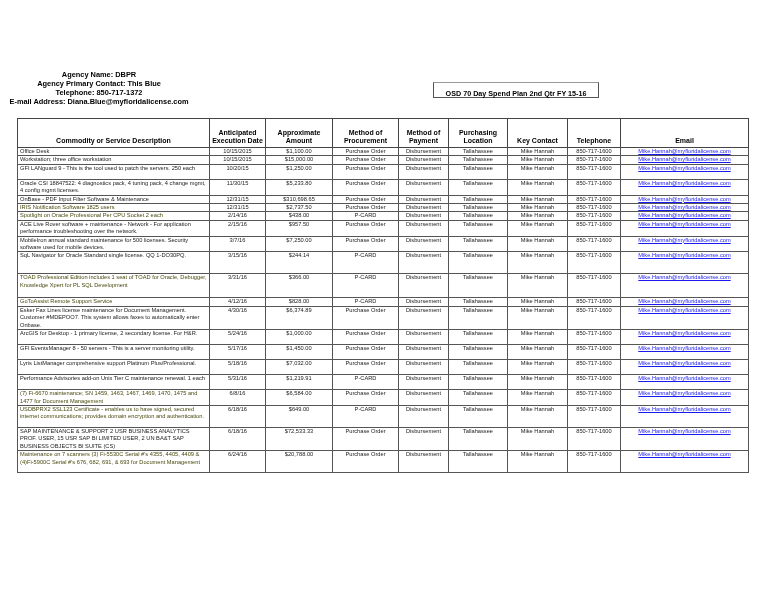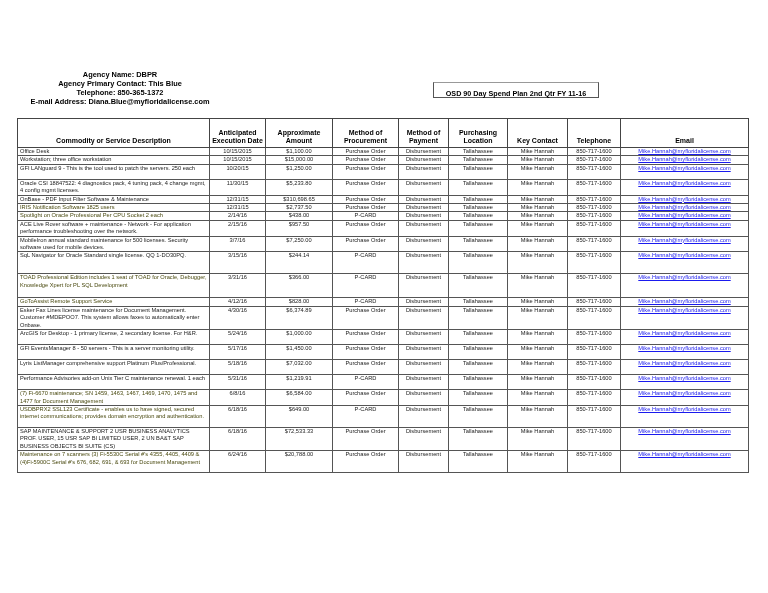--- a/index.html
+++ b/index.html
@@ -1,19 +1,19 @@
 <!DOCTYPE html>
 <html><head>
 <meta charset="utf-8">
 <style>
   html, body { margin:0; padding:0; background:#ffffff; }
   body { width:768px; height:593px; position:relative; overflow:hidden;
          font-family:"Liberation Sans", sans-serif; color:#000; }
   .agency { position:absolute; left:0; top:70px; width:198px; text-align:center;
-            font-weight:bold; font-size:7.4px; line-height:9px;padding-left:21px; }
+            font-weight:bold; font-size:7.4px; line-height:9px; }
   .agency div { white-space:nowrap; }
   .plan-title { position:absolute; left:433px; top:82px; width:166px; height:16px;
                 border:1px solid #555; border-top-color:#999; font-weight:bold; font-size:7.2px;
                 text-align:center; line-height:22px; box-sizing:border-box; }
   table { position:absolute; left:17px; top:118px; border-collapse:collapse; table-layout:fixed;
           font-size:5.7px; line-height:7.4px; }
   th { font-weight:bold; font-size:7px; line-height:8.6px; vertical-align:bottom; text-align:center;
        padding:0 1px 1px 1px; height:27px; border-left:1px solid #444; border-right:1px solid #444;
        border-top:1px solid #444; border-bottom:1px solid #444; }
   td { vertical-align:top; padding:0 2px; border:1px solid #555; text-align:center;
@@ -22,25 +22,25 @@
   td.desc.olive { color:#4a4a10; }
   td.email a { color:#1a1aee; text-decoration:underline; }
   .thick-l { border-left:1.5px solid #222 !important; }
 </style>
 </head>
 <body>
 
 <div class="agency">
   <div>Agency Name: DBPR</div>
   <div>Agency Primary Contact: This Blue</div>
-  <div>Telephone:  850-365-1372</div>
+  <div>Telephone:  850-717-1372</div>
   <div>E-mail Address: Diana.Blue@myfloridalicense.com</div>
 </div>
 
-<div class="plan-title">OSD 90 Day Spend Plan 2nd Qtr FY 11-16</div>
+<div class="plan-title">OSD 70 Day Spend Plan 2nd Qtr FY 15-16</div>
 
 <table>
   <colgroup>
     <col style="width:192px">
       <col style="width:56px">
       <col style="width:67px">
       <col style="width:66px">
     <col style="width:50px">
       <col style="width:59px">
       <col style="width:60px">

